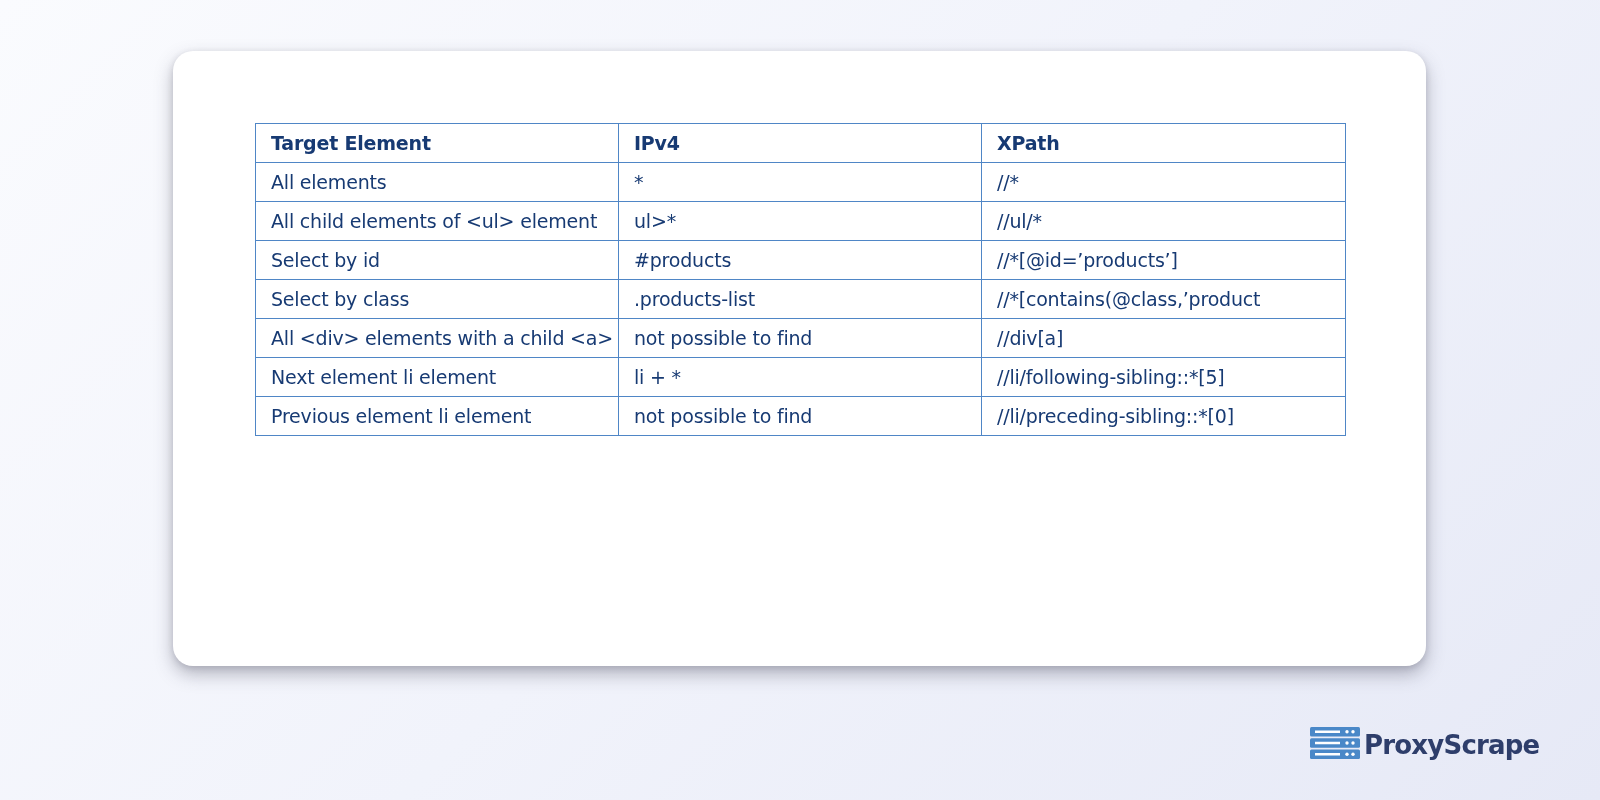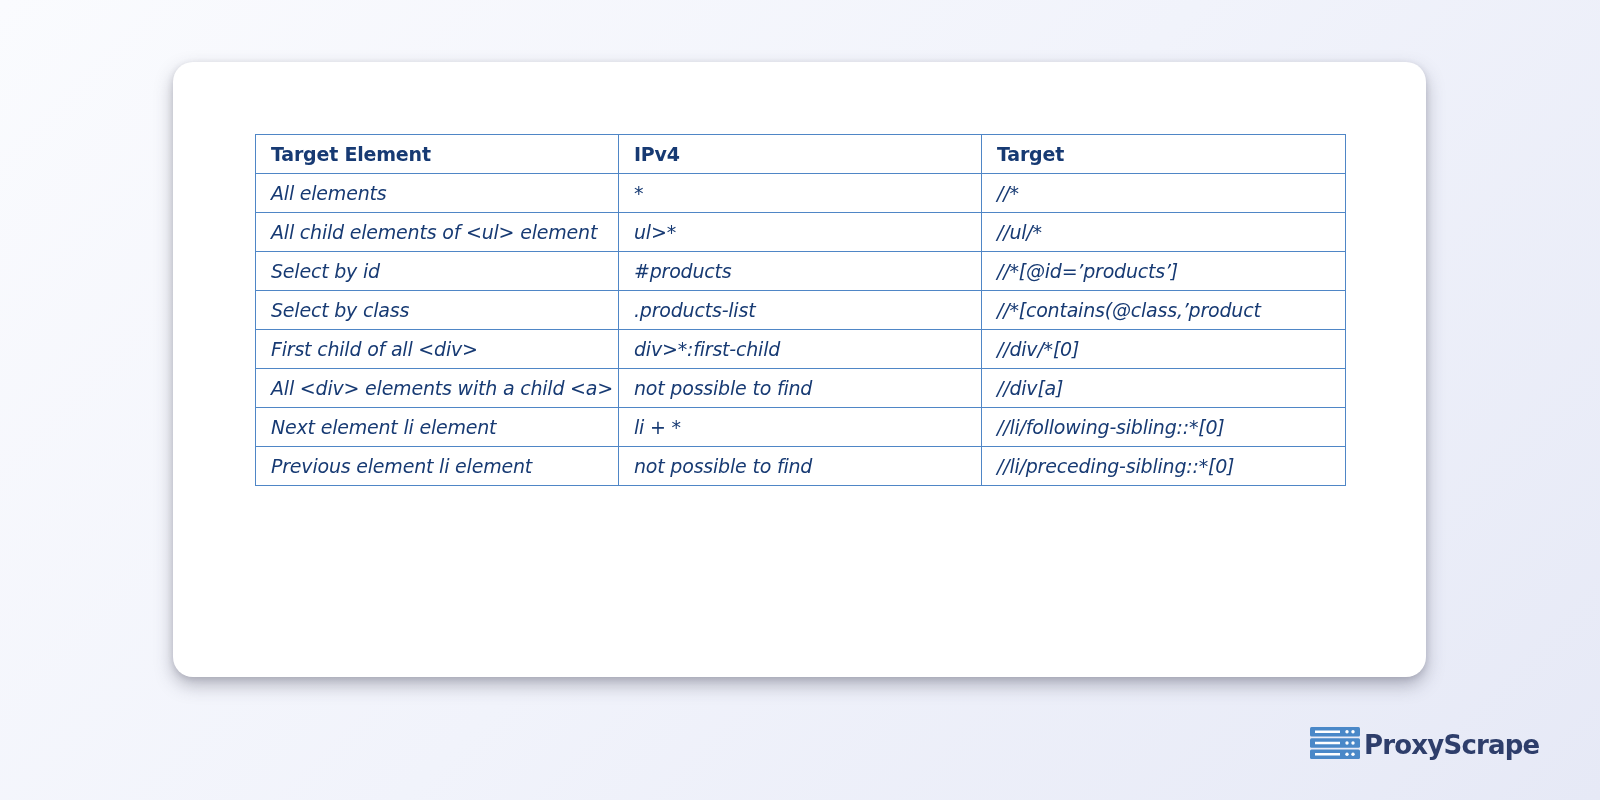--- a/index.html
+++ b/index.html
@@ -2,36 +2,36 @@
 <html><head>
 <meta charset="utf-8">
 <style>
   html, body { margin:0; padding:0; }
   body {
     width:1600px; height:800px; overflow:hidden; position:relative;
     background: linear-gradient(135deg, #fafbfe 0%, #f1f3fb 50%, #e6e9f6 100%);
     font-family: "DejaVu Sans", sans-serif;
   }
   .card {
-    position:absolute; left:173px; top:62px; width:1253px; height:615px;
+    position:absolute; left:173px; top:51px; width:1253px; height:615px;
     background:#ffffff; border-radius:20px;
     box-shadow: 0 8px 18px rgba(60,60,80,0.35), 0 2px 6px rgba(60,60,80,0.15);
   }
   table {
     position:absolute; left:82px; top:72px; width:1090px;
     border-collapse:collapse; table-layout:fixed;
   }
   td, th {
     border:1px solid #4f86c6; height:38px; padding:0 0 0 15px;
     text-align:left; vertical-align:middle;
     color:#173a73; font-size:19px; white-space:nowrap; overflow:hidden;
     letter-spacing:-0.2px;
   }
   th { font-weight:bold; }
-  td { font-weight:normal;font-style:italic; }
+  td { font-weight:normal; }
   col.c1 { width:363px; } col.c2 { width:363px; } col.c3 { width:364px; }
   .logo {
     position:absolute; left:1310px; top:727px; display:flex; align-items:center;
   }
   .logo-text {
     font-family:"DejaVu Sans", sans-serif; font-weight:bold; font-size:26px;
     color:#2e3e6b; margin-left:4px; letter-spacing:-0.8px;
   }
 </style>
 </head>
@@ -41,21 +41,21 @@
   <table>
     <colgroup>
         <col class="c1">
         <col class="c2">
         <col class="c3">
       </colgroup>
     <thead>
       <tr>
         <th>Target Element</th>
         <th>IPv4</th>
-        <th>Target</th>
+        <th>XPath</th>
       </tr>
     </thead>
     <tbody>
       <tr>
         <td>All elements</td>
         <td>*</td>
         <td>//*</td>
       </tr>
       <tr>
         <td>All child elements of &lt;ul&gt; element</td>
@@ -66,33 +66,28 @@
         <td>Select by id</td>
         <td>#products</td>
         <td>//*[@id=’products’]</td>
       </tr>
       <tr>
         <td>Select by class</td>
         <td>.products-list</td>
         <td>//*[contains(@class,’product</td>
       </tr>
       <tr>
-        <td>First child of all &lt;div&gt;</td>
-        <td>div&gt;*:first-child</td>
-        <td>//div/*[0]</td>
-      </tr>
-      <tr>
         <td>All &lt;div&gt; elements with a child &lt;a&gt;</td>
         <td>not possible to find</td>
         <td>//div[a]</td>
       </tr>
       <tr>
         <td>Next element li element</td>
         <td>li + *</td>
-        <td>//li/following-sibling::*[0]</td>
+        <td>//li/following-sibling::*[5]</td>
       </tr>
       <tr>
         <td>Previous element li element</td>
         <td>not possible to find</td>
         <td>//li/preceding-sibling::*[0]</td>
       </tr>
     </tbody>
   </table>
 </div>
 

